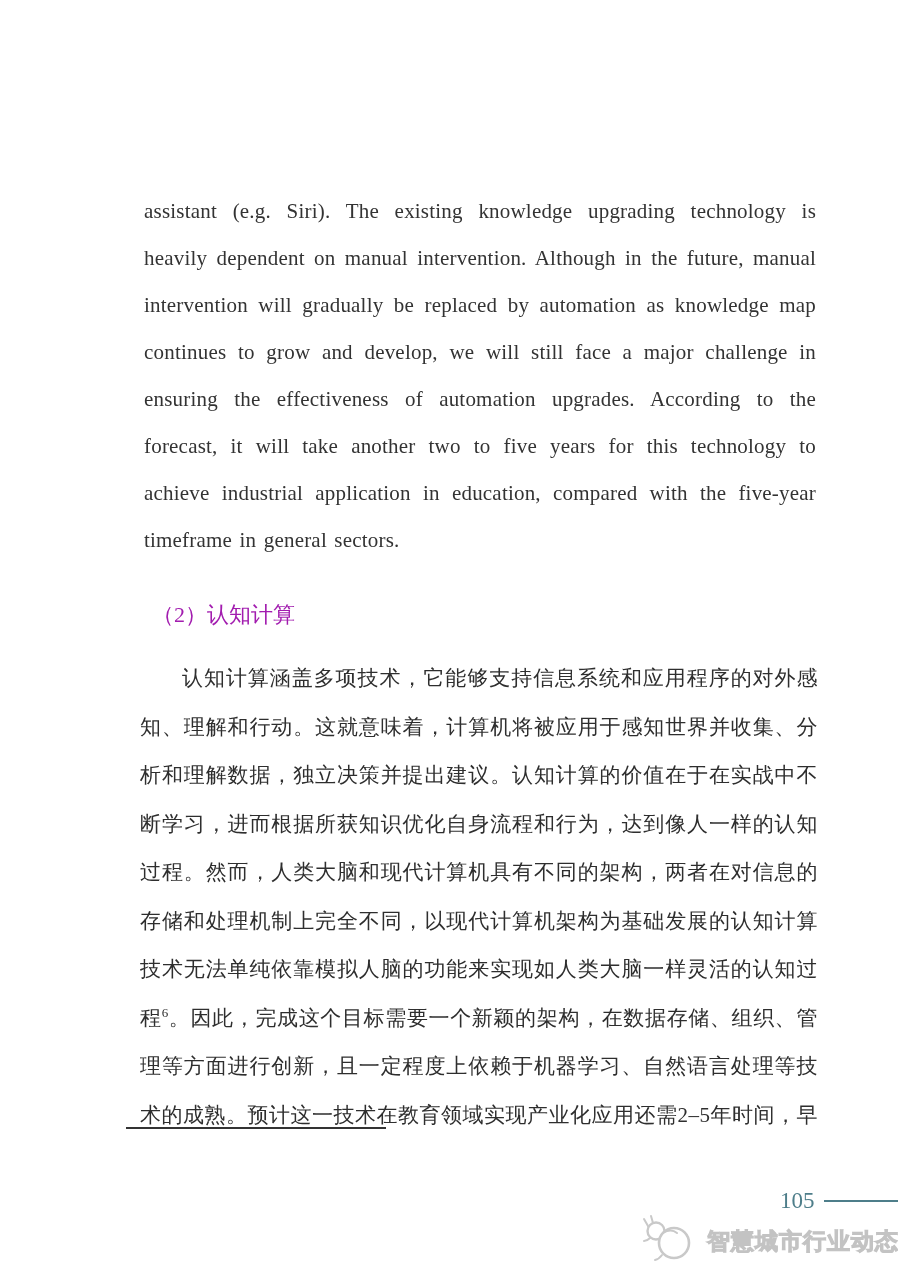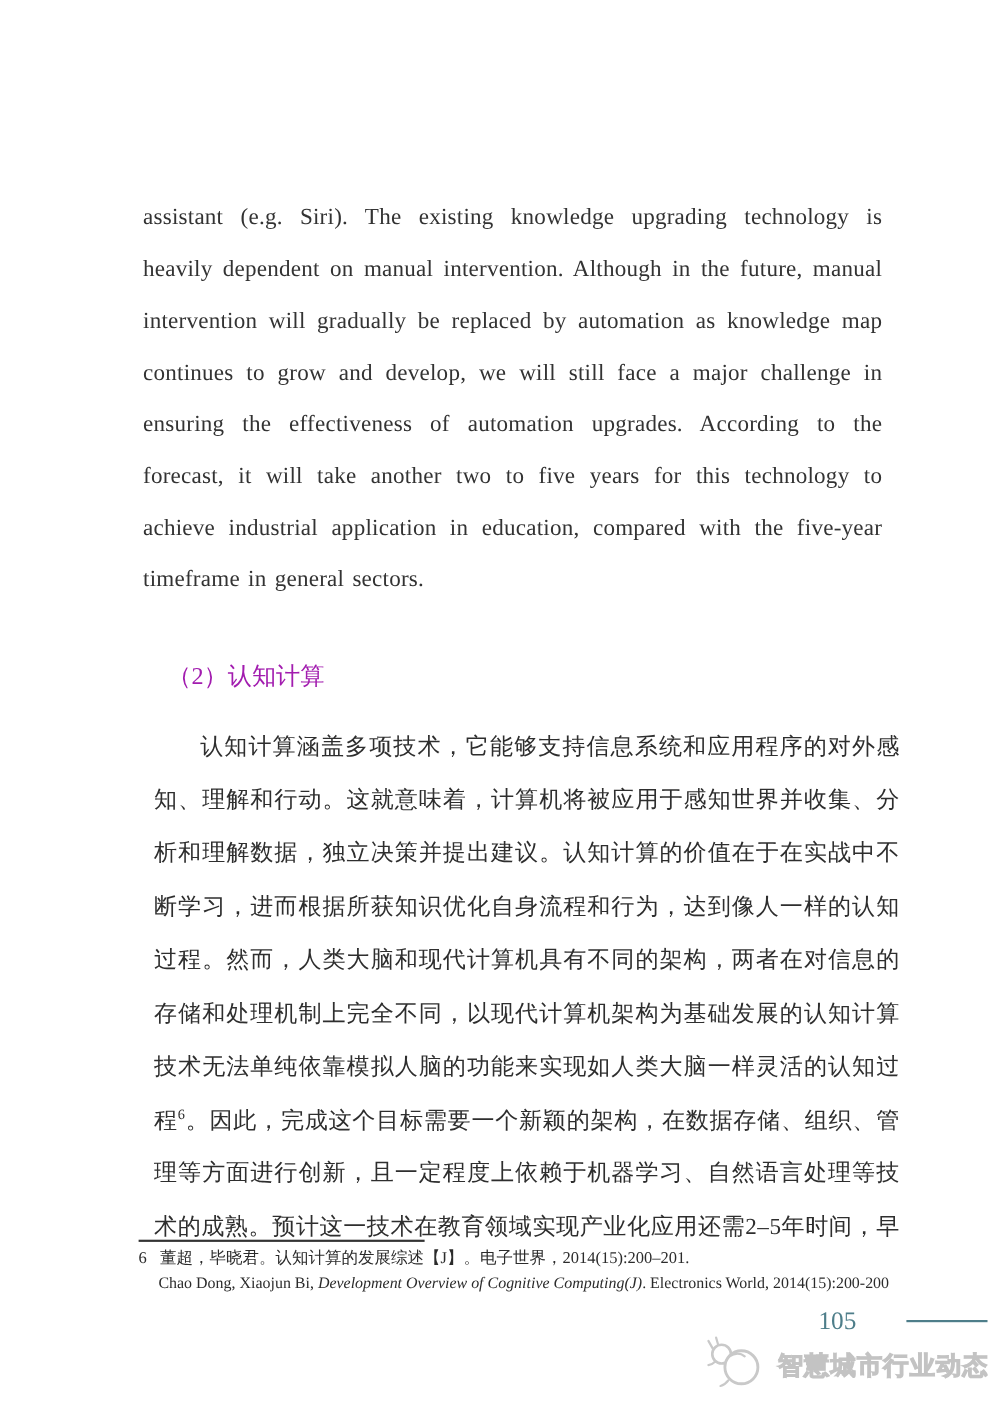--- a/index.html
+++ b/index.html
@@ -12,21 +12,21 @@
     font-family: "Liberation Serif", serif;
     color: #303030;
   }
 
   
   .para-english {
     position: absolute;
     left: 128px;
     top: 172px;
     width: 672px;
-    margin: 2px;
+    margin: 16px;
     font-size: 21px;
     line-height: 47px;
     text-align: justify;
     letter-spacing: 0.2px;
     word-spacing: 2px;
     color: #333333;
   }
 
   
   .section-heading {
@@ -85,21 +85,21 @@
   .fn-line2 {
     margin-left: 18px;
     font-size: 14.5px;
     line-height: 22px;
     white-space: nowrap;
   }
 
   
   .page-number {
     position: absolute;
-    left: 744px;
+    left: 780px;
     top: 1187px;
     font-size: 23px;
     line-height: 28px;
     color: #4e7e8a;
   }
   .page-number-rule {
     position: absolute;
     left: 824px;
     top: 1200px;
     width: 74px;
@@ -135,24 +135,20 @@
 <div class="page">
 
   <p class="para-english">assistant (e.g. Siri). The existing knowledge upgrading technology is heavily dependent on manual intervention. Although in the future, manual intervention will gradually be replaced by automation as knowledge map continues to grow and develop, we will still face a major challenge in ensuring the effectiveness of automation upgrades. According to the forecast, it will take another two to five years for this technology to achieve industrial application in education, compared with the five-year timeframe in general sectors.</p>
 
   <h3 class="section-heading">（2）认知计算</h3>
 
   <p class="para-chinese"><span>认知计算涵盖多项技术，它能够支持信息系统和应用程序的对外感知、理解和行动。这就意味着，计算机将被应用于感知世界并收集、分析和理解数据，独立决策并提出建议。认知计算的价值在于在实战中不断学习，进而根据所获知识优化自身流程和行为，达到像人一样的认知过程。然而，人类大脑和现代计算机具有不同的架构，两者在对信息的存储和处理机制上完全不同，以现代计算机架构为基础发展的认知计算技术无法单纯依靠模拟人脑的功能来实现如人类大脑一样灵活的认知过程</span><sup>6</sup><span>。因此，完成这个目标需要一个新颖的架构，在数据存储、组织、管理等方面进行创新，且一定程度上依赖于机器学习、自然语言处理等技术的成熟。预计这一技术在教育领域实现产业化应用还需2–5年时间，早</span></p>
 
   <div class="footnote-divider"></div>
 
-  <div class="footnote">
-    <div class="fn-line1"><span class="fn-marker">6</span><span>董超，毕晓君。认知计算的发展综述【J】。电子世界，2014(15):200–201.</span></div>
-    <div class="fn-line2"><span>Chao Dong, Xiaojun Bi, </span><i>Development Overview of Cognitive Computing(J)</i><span>. Electronics World, 2014(15):200-200</span></div>
-  </div>
 
   <div class="page-number">105</div>
   <div class="page-number-rule"></div>
 
   <div class="watermark">
     <span class="watermark-icon">
       <svg width="54" height="50" viewBox="0 0 54 50" fill="none">
         <path d="M7 12 L3 5" stroke="#c9c9c9" stroke-width="2" stroke-linecap="round"></path>
         <path d="M12 9 L10 2" stroke="#c9c9c9" stroke-width="2" stroke-linecap="round"></path>
         <circle cx="15" cy="17" r="8.5" stroke="#c9c9c9" stroke-width="2.4" fill="#ffffff"></circle>

